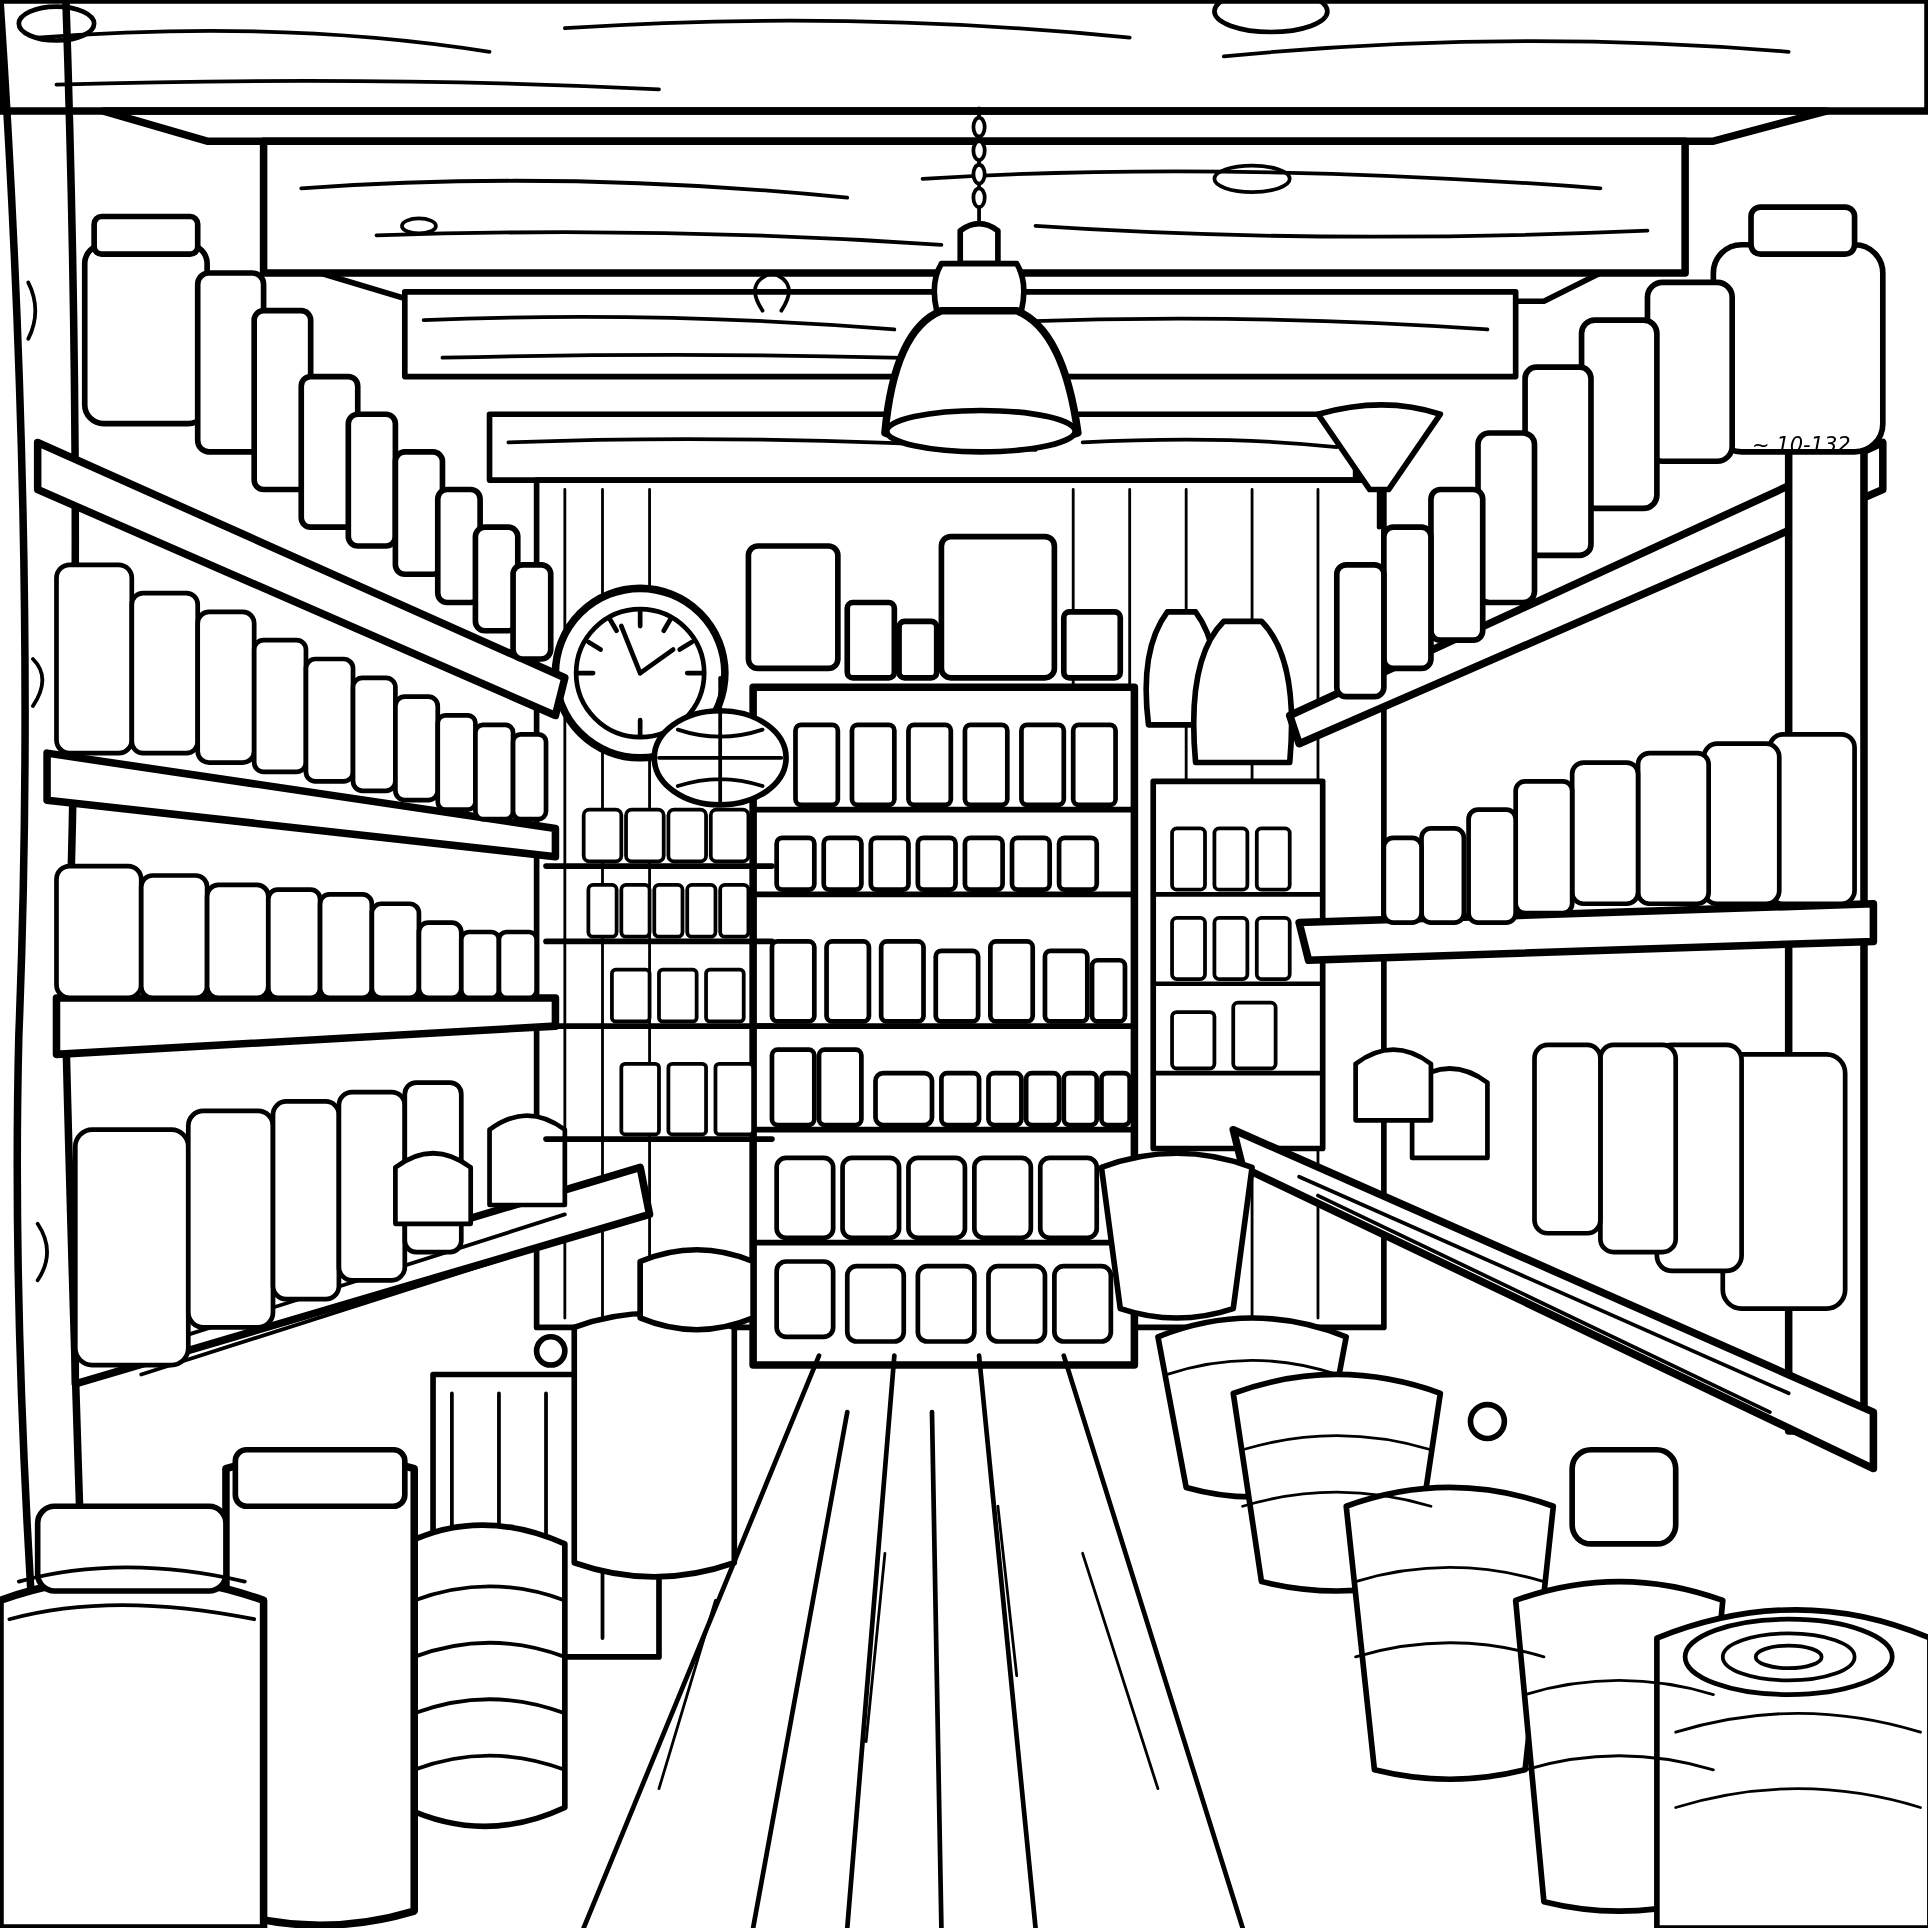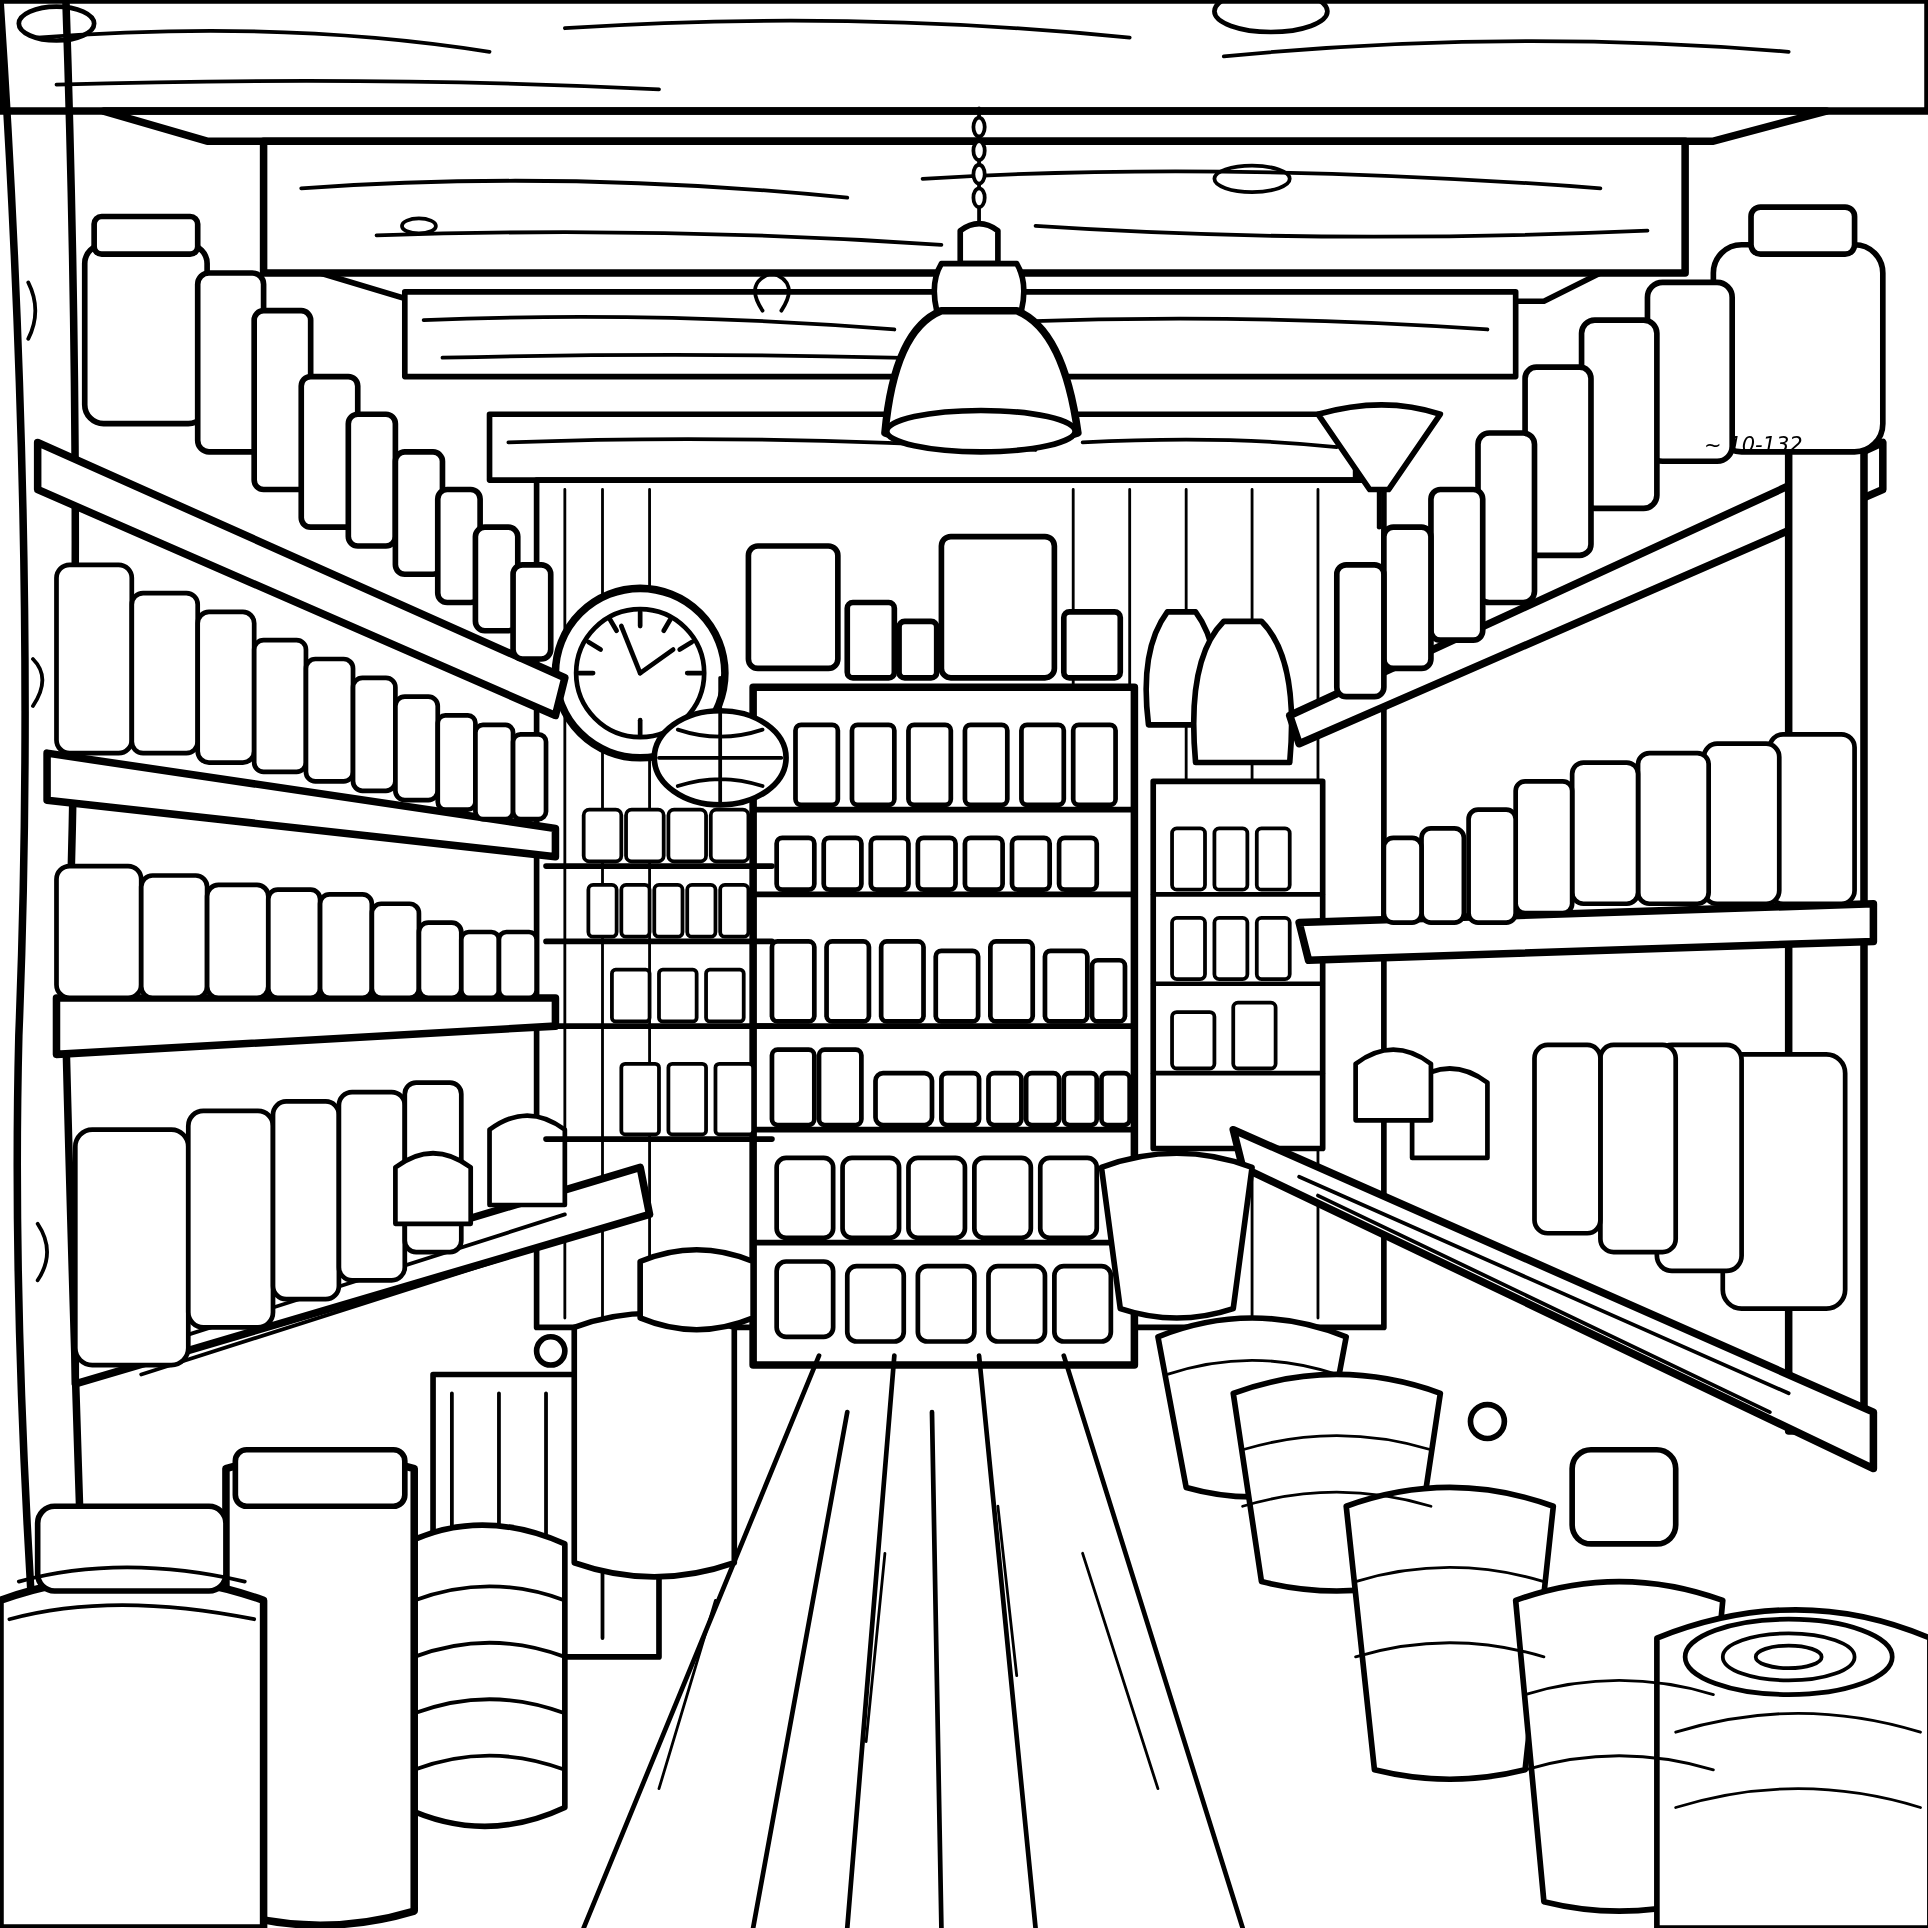--- a/index.html
+++ b/index.html
@@ -329,15 +329,15 @@
     <path class="ink t3" d="M1240 1460 q90 -30 180 0 M1320 1540 q100 -30 200 0 M1320 1600 q100 -30 200 0 M1440 1680 q100 -30 200 0 M1440 1760 q100 -30 200 0 M1620 1800 q100 -30 200 0 M1620 1880 q100 -30 200 0 M1780 1840 q130 -40 260 0 M1780 1920 q130 -40 260 0"></path>
     <ellipse class="ink t5" cx="1900" cy="1760" rx="110" ry="40"></ellipse>
     <ellipse class="ink t4" cx="1900" cy="1760" rx="70" ry="25"></ellipse>
     <ellipse class="ink t4" cx="1900" cy="1760" rx="35" ry="12"></ellipse>
     <rect class="ink t6 w" x="1670" y="1540" width="110" height="100" rx="20"></rect>
     <circle class="ink t6 w" cx="1580" cy="1510" r="18"></circle>
   </g>
 
   <g></g>
 </svg>
-<div class="label" style="left:1704px;top:433px;font-style:italic;">~ 10-132</div>
+<div class="label" style="left:1752px;top:433px;font-style:italic;">~ 10-132</div>
 </div>
 
 
 </body></html>

